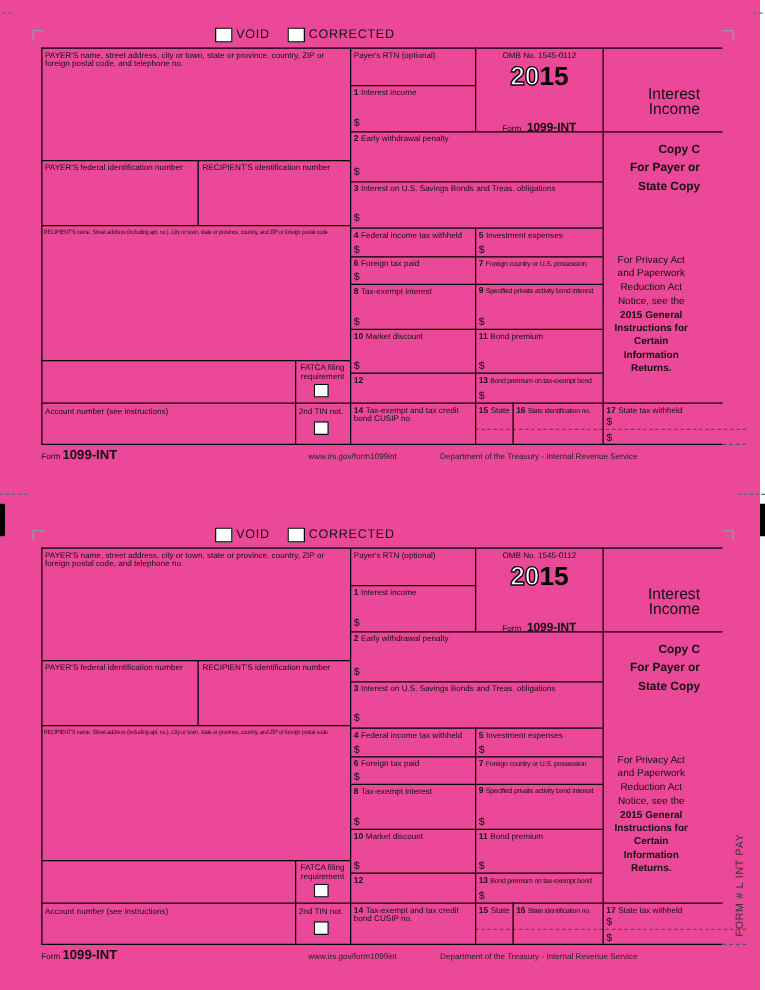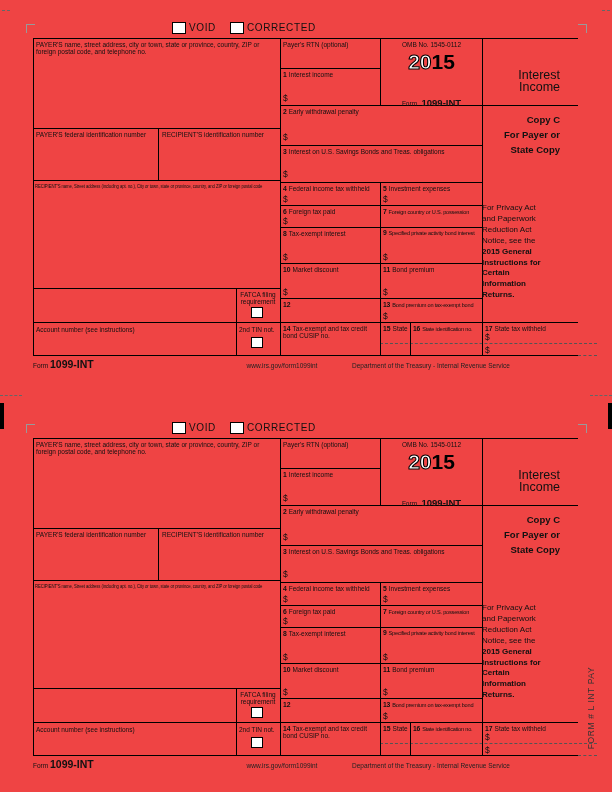--- a/index.html
+++ b/index.html
@@ -1,19 +1,19 @@
 <!DOCTYPE html>
 <html><head>
 <meta charset="utf-8">
 <style>
   html,body{margin:0;padding:0;background:#fff;}
   body{width:612px;height:792px;position:relative;overflow:hidden;
        font-family:"Liberation Sans",sans-serif;color:#111;}
   .abs{position:absolute;}
-  .page{position:absolute;left:0;top:0;width:612px;height:792px;background:#ef4444;}
+  .page{position:absolute;left:0;top:0;width:564px;height:792px;background:#ec4899;padding-left:44px;}
   .form-copy{position:absolute;left:0;width:612px;height:380px;}
   
   .hl{position:absolute;height:1px;background:#000;display:block;}
   .vl{position:absolute;width:1px;background:#000;display:block;}
   .dhl{position:absolute;height:0;border-top:1px dashed #555;display:block;}
   
   .cb{position:absolute;border:1px solid #000;background:#fff;display:block;}
   
   .lbl{position:absolute;font-size:6.5px;line-height:7.4px;color:#111;}
   .nw{white-space:nowrap;}
@@ -23,21 +23,21 @@
   .dol{position:absolute;font-size:8.5px;line-height:8.5px;color:#111;}
   .center{text-align:center;}
   .voidlbl{font-size:10px;letter-spacing:.6px;color:#111;}
   .year{text-align:center;font-size:21px;font-weight:bold;line-height:22px;}
   .y-out{color:#fff;-webkit-text-stroke:1.1px #000;}
   .y-solid{color:#000;}
   .f-small{font-size:6.5px;}
   .f-num{font-size:9.5px;font-weight:bold;}
   .title{position:absolute;font-weight:normal;font-size:12.5px;line-height:11.5px;text-align:right;}
   .copyc{position:absolute;font-weight:bold;font-size:9.5px;line-height:15px;text-align:right;}
-  .priv{position:absolute;font-size:8px;line-height:10.9px;text-align:left;}
+  .priv{position:absolute;font-size:8px;line-height:10.9px;text-align:center;}
   .pb{font-weight:bold;}
   .footer-form{position:absolute;font-size:6.5px;}
   .footer-form b{font-size:10.5px;font-weight:bold;}
   .ftr{position:absolute;font-size:6.5px;color:#222;}
   .tick{position:absolute;width:8px;height:8px;}
   .tick.tl{border-top:1px solid #999;border-left:1px solid #999;}
   .tick.tr{border-top:1px solid #999;border-right:1px solid #999;}
   .cutdash{position:absolute;height:0;border-top:1px dashed #666;}
   .cutbar{position:absolute;background:#000;}
   .side{position:absolute;left:512px;top:701px;width:162px;height:14px;

